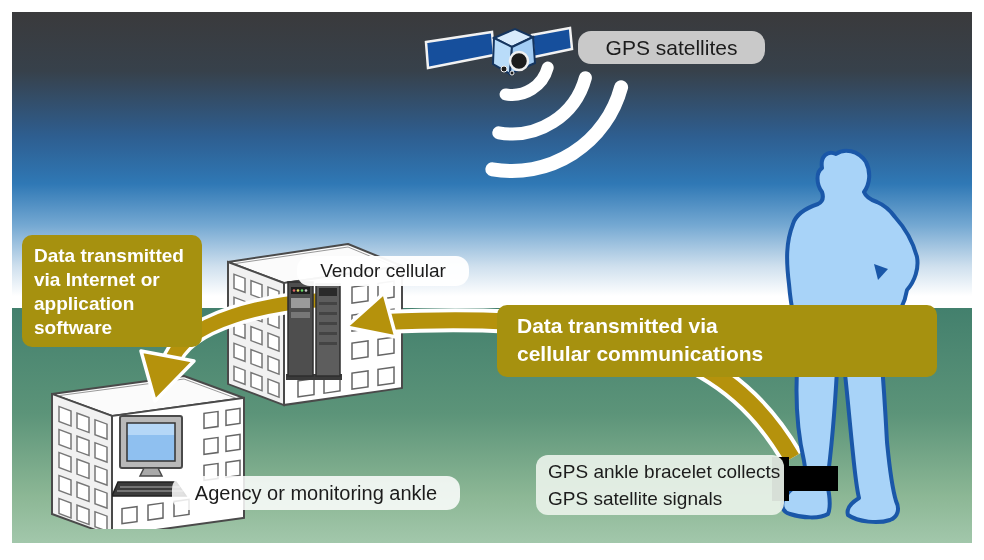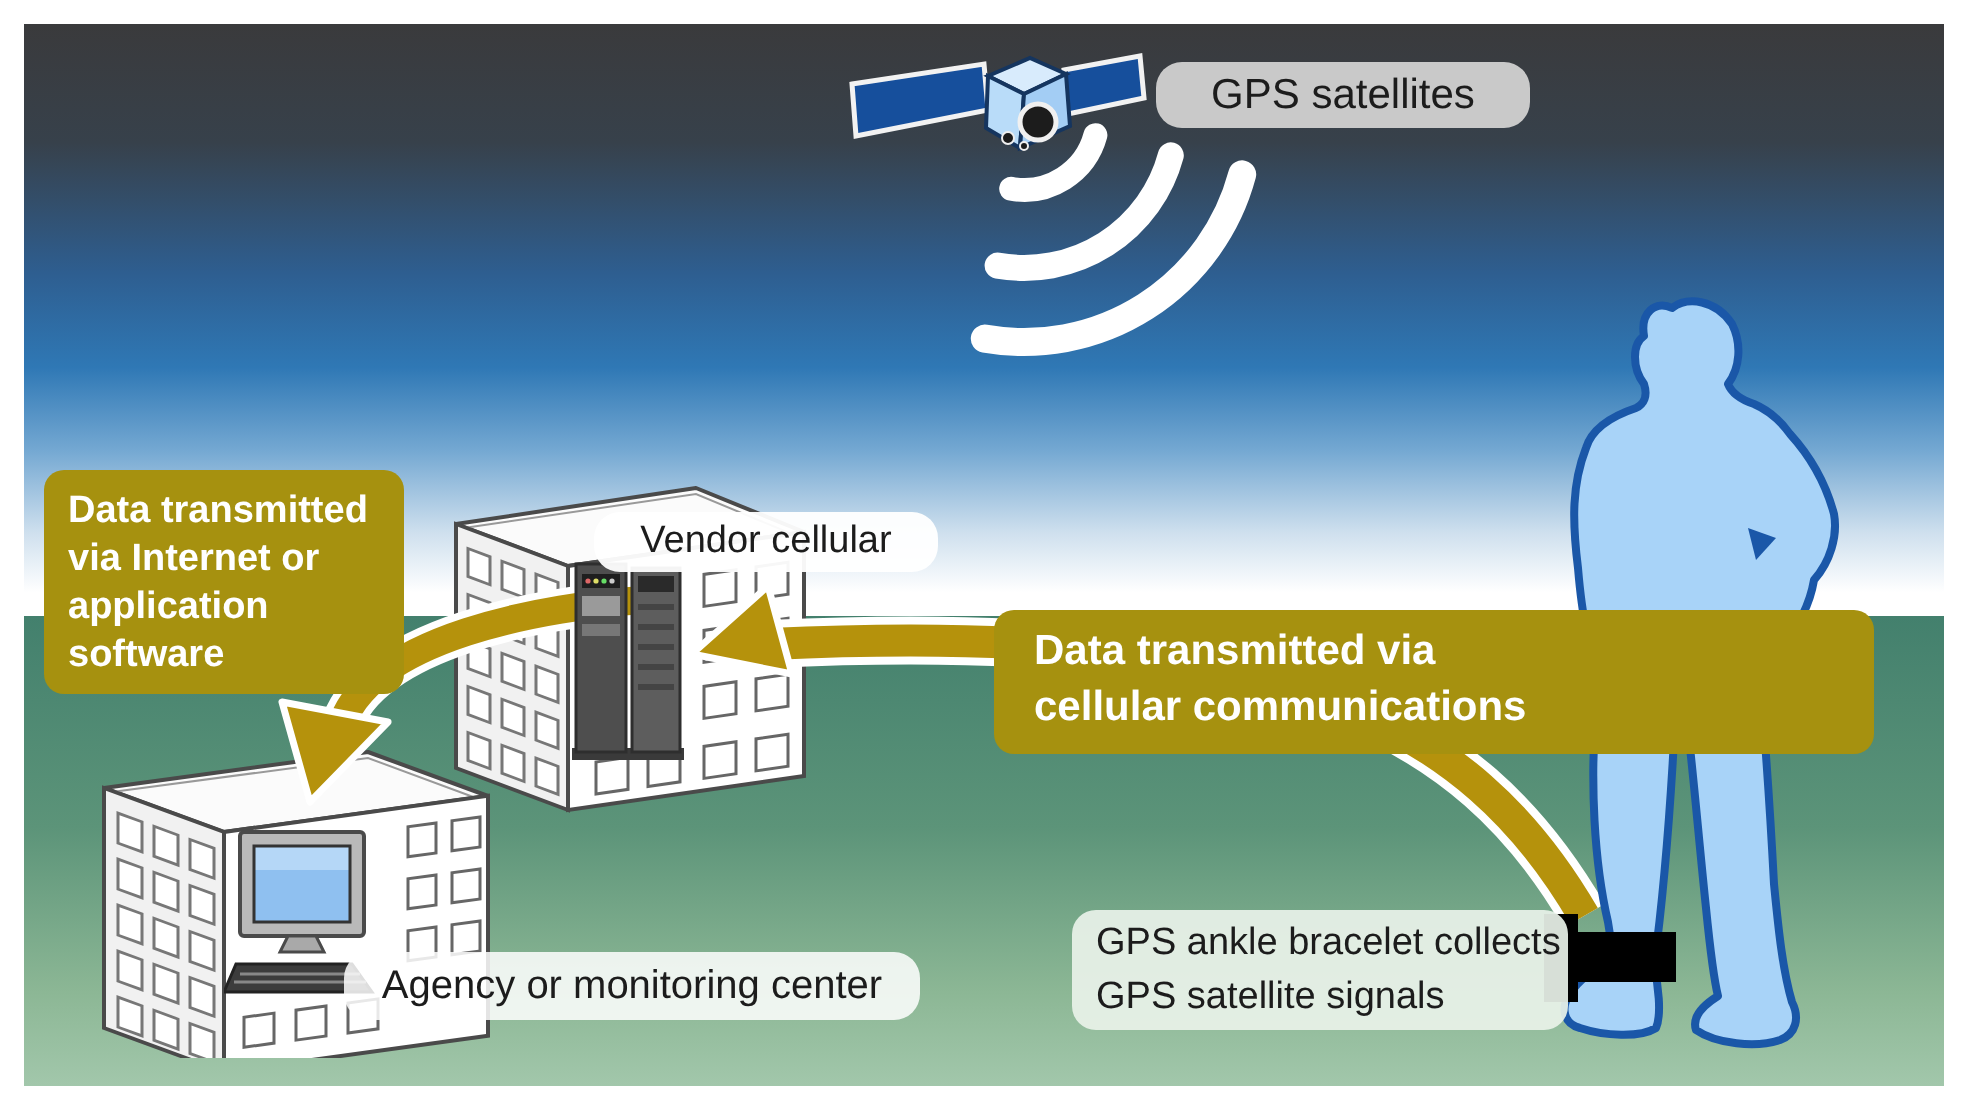--- a/index.html
+++ b/index.html
@@ -193,21 +193,21 @@
       C 135,96 127,82 117,71 C 112,64 106,59 99,56 C 93,54 88,51 86,46
       C 92,38 93,26 88,16 C 80,4 66,2 58,8 Z" fill="#a8d3f8" stroke="#1a57a8" stroke-width="4" stroke-linejoin="round"></path>
     <path d="M 96,118 L 110,123 L 100,134 Z" fill="#1a57a8"></path>
   </svg>
 
   <div class="abs" style="left:772px;top:457px;width:17px;height:44px;background:#000000;"></div>
   <div class="abs" style="left:772px;top:466px;width:66px;height:25px;background:#000000;"></div>
 
   <div id="lbl-satellites" class="abs plain-label">GPS satellites</div>
   <div id="lbl-vendor" class="abs plain-label">Vendor cellular</div>
-  <div id="lbl-agency" class="abs plain-label">Agency or monitoring center</div>
+  <div id="lbl-agency" class="abs plain-label">Agency or monitoring ankle</div>
   <div id="lbl-ankle" class="abs plain-label">GPS ankle bracelet collects
 GPS satellite signals</div>
   <div id="callout-internet" class="abs gold-callout">Data transmitted
 via Internet or
 application
 software</div>
   <div id="callout-cellular" class="abs gold-callout">Data transmitted via
 cellular communications</div>
 
 </div>

